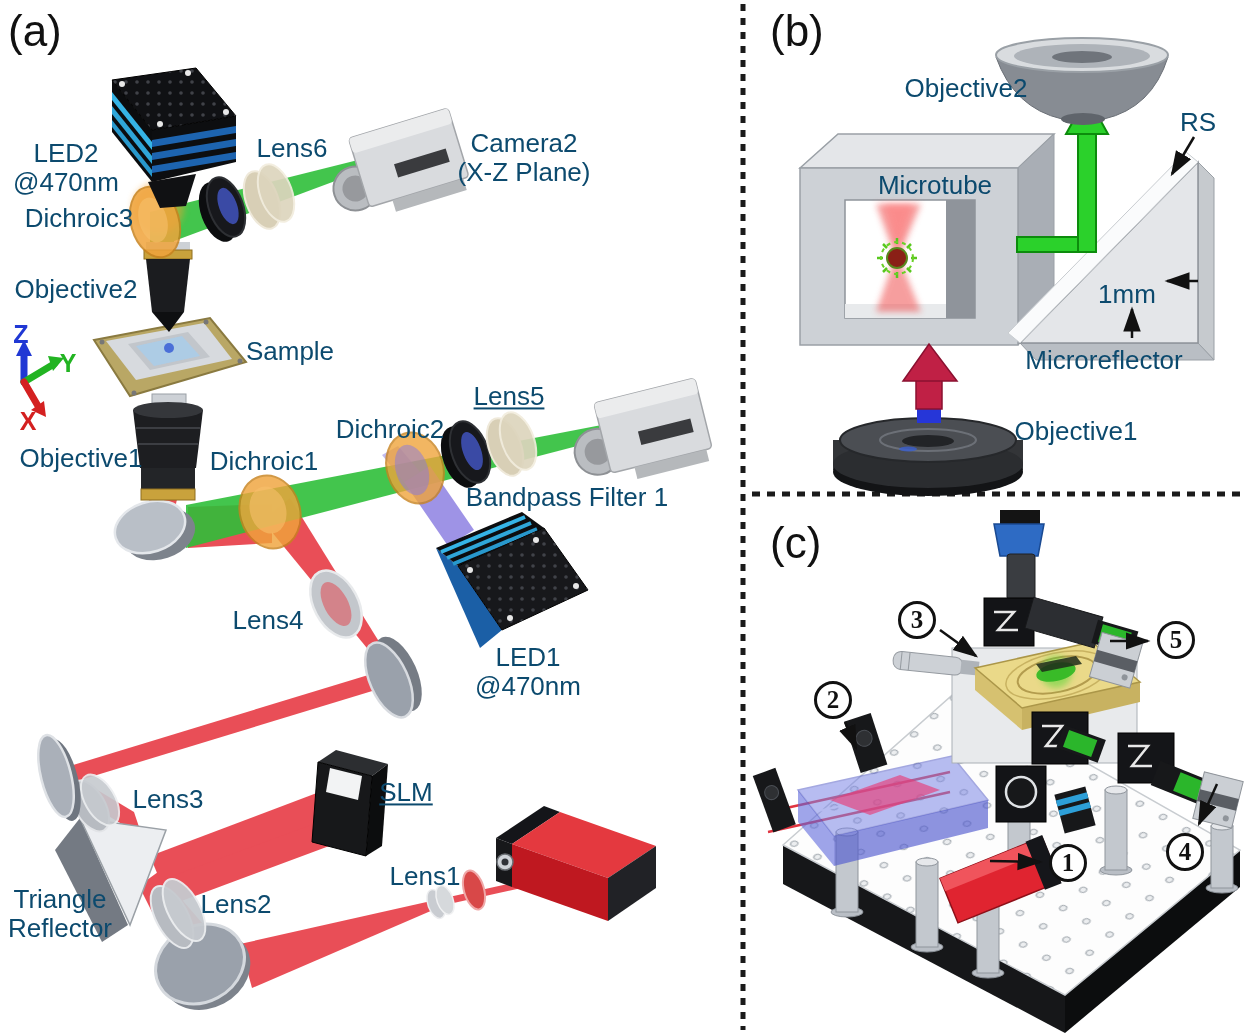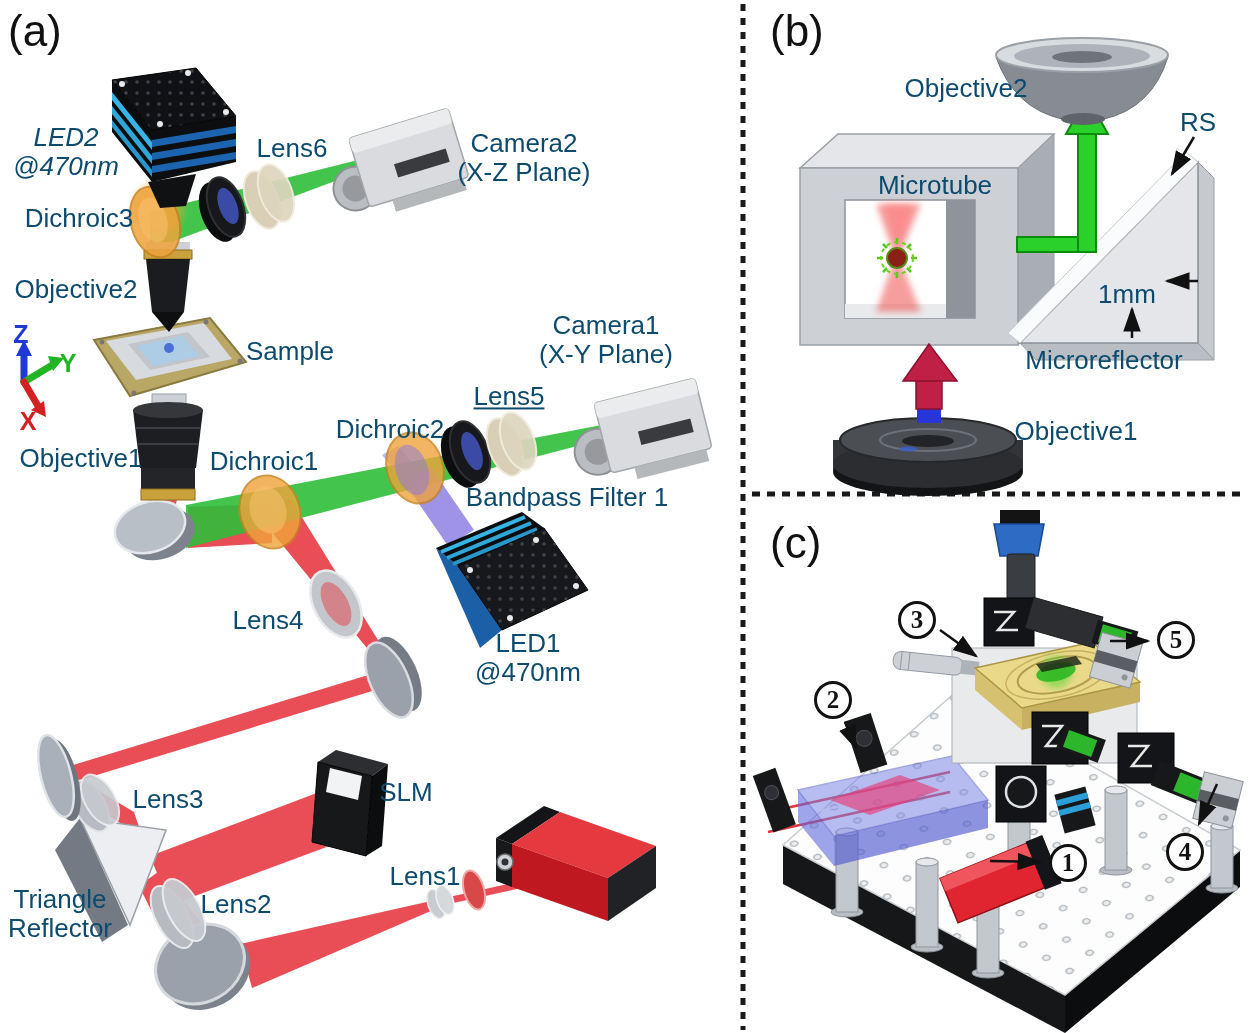--- a/index.html
+++ b/index.html
@@ -482,40 +482,38 @@
     <line x1="1217" y1="784" x2="1199" y2="824" marker-end="url(#ah)"></line>
     <line x1="1110" y1="641" x2="1148" y2="641" marker-end="url(#ah)"></line>
   </g>
 </g>
 </svg>
 
 <span class="tag" style="left:8px;top:6px;">(a)</span>
 <span class="tag" style="left:770px;top:6px;">(b)</span>
 <span class="tag" style="left:770px;top:518px;">(c)</span>
 
-<span class="lbl" style="left:66px;top:152px;font-style:italic;">LED2
+<span class="lbl" style="left:66px;top:168px;">LED2
 @470nm</span>
 <span class="lbl" style="left:292px;top:149px;">Lens6</span>
 <span class="lbl" style="left:524px;top:158px;">Camera2
 (X-Z Plane)</span>
 <span class="lbl" style="left:79px;top:219px;">Dichroic3</span>
 <span class="lbl" style="left:76px;top:290px;">Objective2</span>
 <span class="lbl" style="left:290px;top:352px;">Sample</span>
 <span class="lbl" style="left:81px;top:459px;">Objective1</span>
 <span class="lbl" style="left:264px;top:462px;">Dichroic1</span>
-<span class="lbl" style="left:606px;top:340px;">Camera1
-(X-Y Plane)</span>
 <span class="lbl" style="left:509px;top:397px;text-decoration:underline;">Lens5</span>
 <span class="lbl" style="left:390px;top:430px;">Dichroic2</span>
 <span class="lbl" style="left:567px;top:498px;">Bandpass Filter 1</span>
-<span class="lbl" style="left:528px;top:658px;">LED1
+<span class="lbl" style="left:528px;top:672px;">LED1
 @470nm</span>
 <span class="lbl" style="left:268px;top:621px;">Lens4</span>
 <span class="lbl" style="left:168px;top:800px;">Lens3</span>
-<span class="lbl" style="left:406px;top:793px;">SLM</span>
+<span class="lbl" style="left:406px;top:793px;text-decoration:underline;">SLM</span>
 <span class="lbl" style="left:60px;top:914px;">Triangle
 Reflector</span>
 <span class="lbl" style="left:236px;top:905px;">Lens2</span>
 <span class="lbl" style="left:425px;top:877px;">Lens1</span>
 
 <span class="axl" style="left:21px;top:334px;color:#2038d4;">Z</span>
 <span class="axl" style="left:68px;top:363px;color:#22b422;">Y</span>
 <span class="axl" style="left:28px;top:421px;color:#d42020;">X</span>
 
 <span class="lbl" style="left:966px;top:89px;">Objective2</span>

